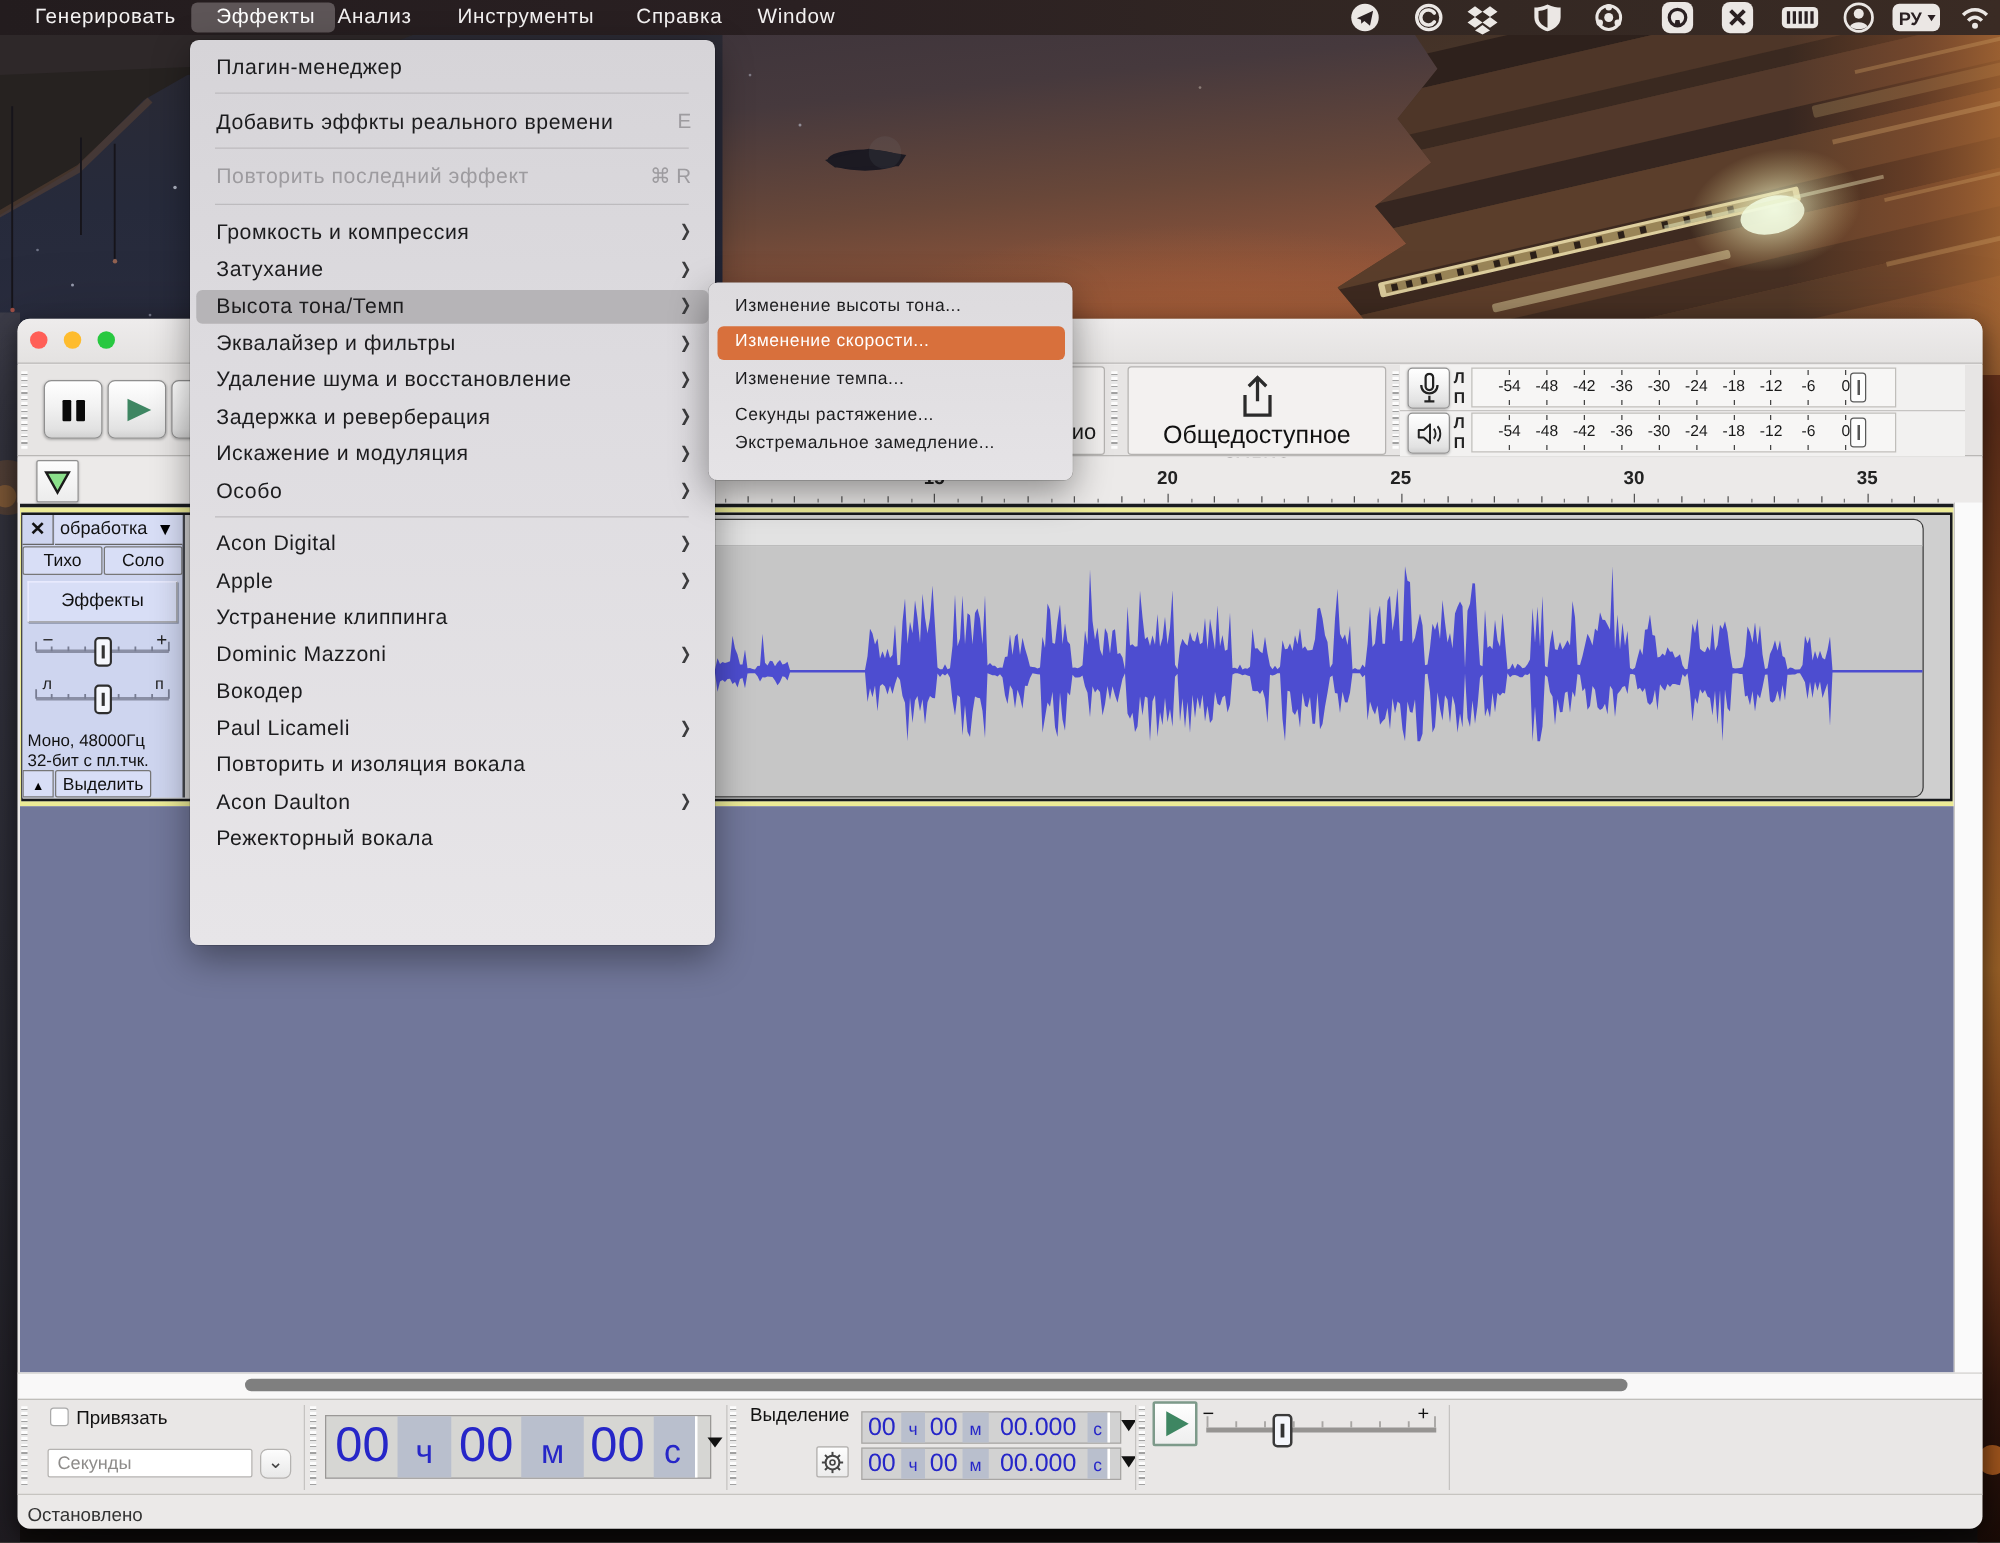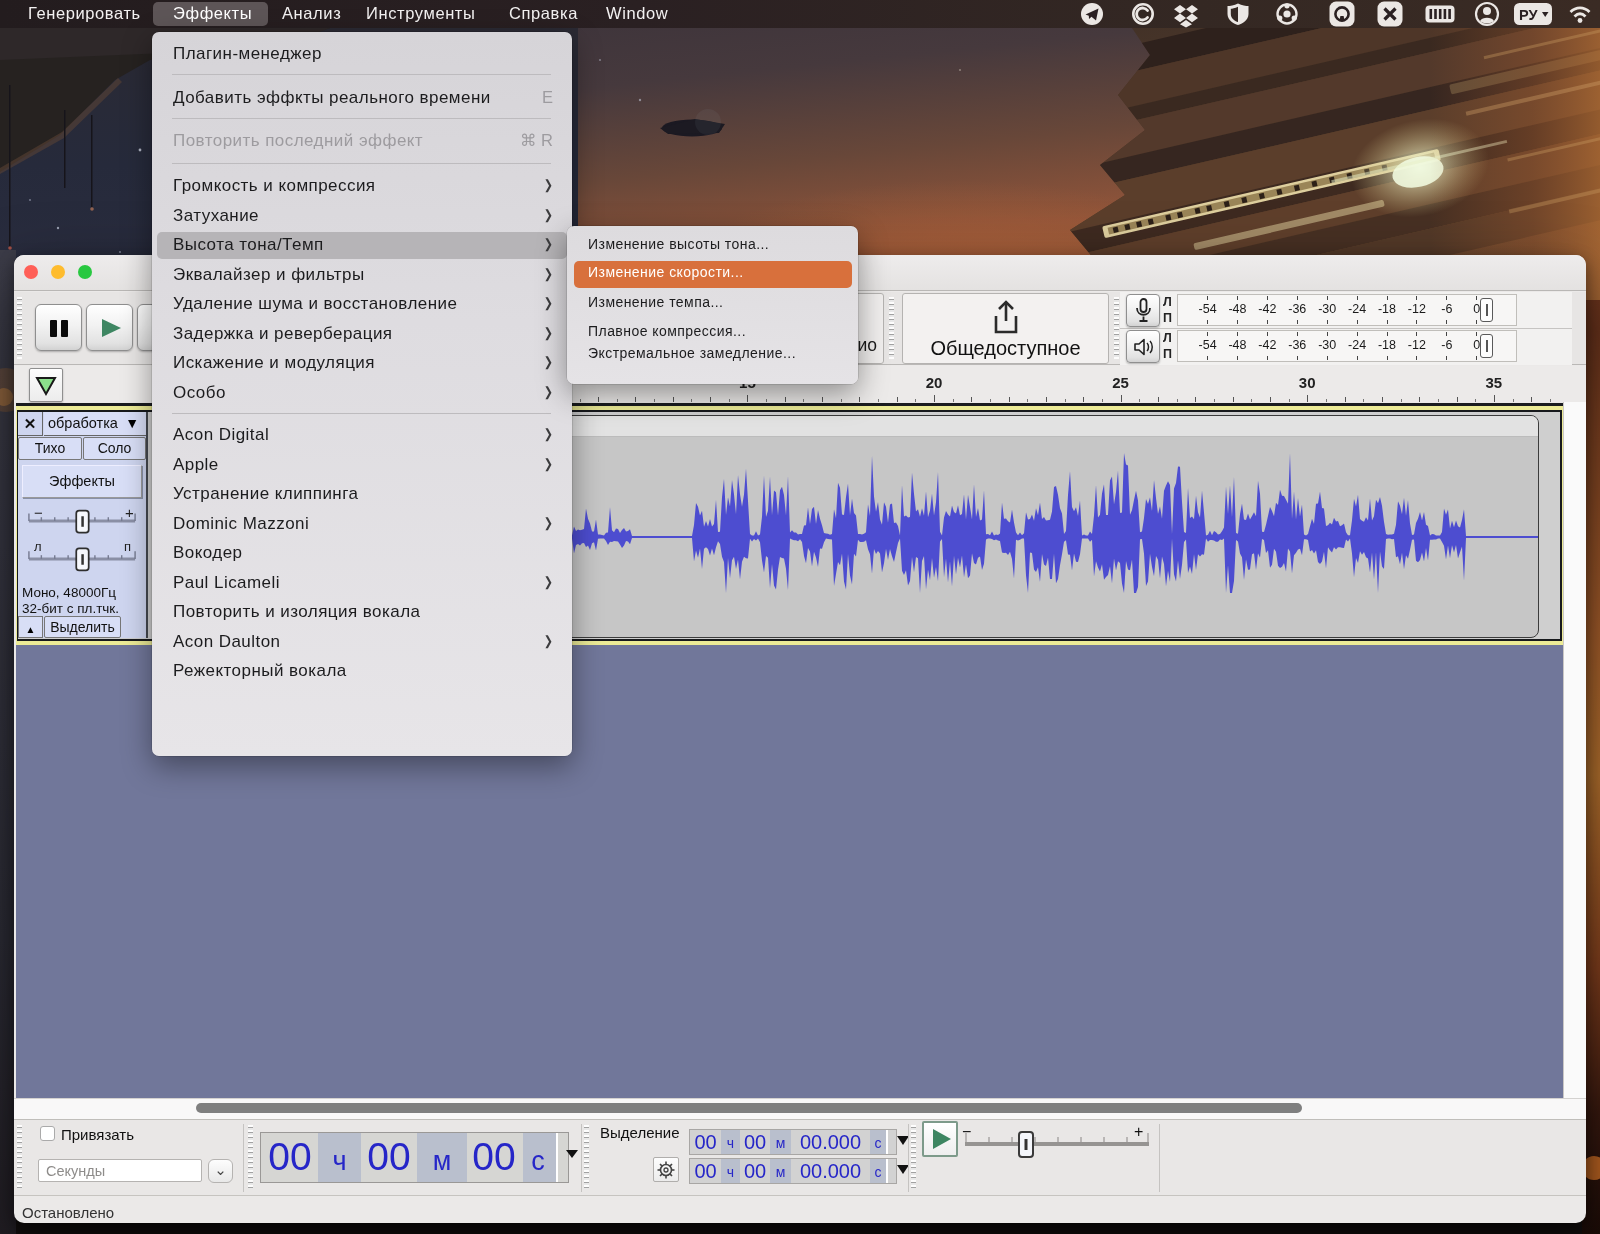--- a/index.html
+++ b/index.html
@@ -505,21 +505,21 @@
   </svg>
   <div class="abs" style="left:1145px;top:869px;width:1px;height:68px;background:#c5c3c1"></div>
   <div class="abs" style="left:8px;top:949px;font-size:15px;color:#333">Остановлено</div>
 </div>
 
 <div class="abs" style="left:0;top:0;width:1600px;height:28px;background:linear-gradient(to right,#231c1e,#2a2022 40%,#342823 75%,#3a2b24);z-index:5"></div>
 <div class="abs" style="left:153px;top:2px;width:115px;height:24px;background:#5d5557;border-radius:5px;z-index:6"></div>
 <div class="abs" style="left:0;top:0;width:1600px;height:28px;z-index:7;color:#f3f1f1;font-size:16.5px;letter-spacing:0.6px">
   <span class="abs" style="left:28px;top:4px">Генерировать</span>
   <span class="abs" style="left:173px;top:4px;color:#fff">Эффекты</span>
-  <span class="abs" style="left:282px;top:4px">Анализ</span>
+  <span class="abs" style="left:270px;top:4px">Анализ</span>
   <span class="abs" style="left:366px;top:4px">Инструменты</span>
   <span class="abs" style="left:509px;top:4px">Справка</span>
   <span class="abs" style="left:606px;top:4px">Window</span>
 </div>
 <svg class="abs" style="left:1070px;top:0;z-index:7" width="530" height="28" viewBox="0 0 530 28">
   <g fill="#ebe7e4">
     <circle cx="22" cy="14" r="11"></circle>
     <path d="M15.5 14.5 L28.5 8.5 L26 20.5 L21.5 16.8 L19 19 L18.8 15.8 Z" fill="#2a2022"></path>
     <circle cx="73" cy="14" r="9.7" fill="none" stroke="#ebe7e4" stroke-width="2.6"></circle>
     <path d="M77.5 10.5 A6 6 0 1 0 77.5 17.5" fill="none" stroke="#ebe7e4" stroke-width="2.8" stroke-linecap="round"></path>
@@ -610,15 +610,15 @@
     <div class="mi" style="top:570.0px;color:#1c1c1e">Повторить и изоляция вокала</div>
     <div class="mi" style="top:599.5px;color:#1c1c1e">Acon Daulton</div>
     <div class="arr" style="top:600.5px">❯</div>
     <div class="mi" style="top:628.9px;color:#1c1c1e">Режекторный вокала</div>
   </div>
 <div class="abs" style="left:567px;top:226px;width:291px;height:158px;border-radius:7px;background:linear-gradient(to bottom,#dddbde,#e5e3e6);box-shadow:0 10px 30px rgba(0,0,0,0.4), 0 0 0 0.5px rgba(0,0,0,0.2);z-index:12;overflow:hidden">
     <div class="abs" style="left:6.5px;top:34.5px;width:278px;height:27px;background:#d8703c;border-radius:5px"></div>
     <div class="smi" style="top:10.0px;color:#1c1c1e">Изменение высоты тона...</div>
     <div class="smi" style="top:37.5px;color:#ffffff">Изменение скорости...</div>
     <div class="smi" style="top:67.5px;color:#1c1c1e">Изменение темпа...</div>
-    <div class="smi" style="top:97.0px;color:#1c1c1e">Плавное компрессия...</div>
+    <div class="smi" style="top:97.0px;color:#1c1c1e">Секунды растяжение...</div>
     <div class="smi" style="top:119px;color:#1c1c1e">Экстремальное замедление...</div>
   </div>
 
 </body></html>

